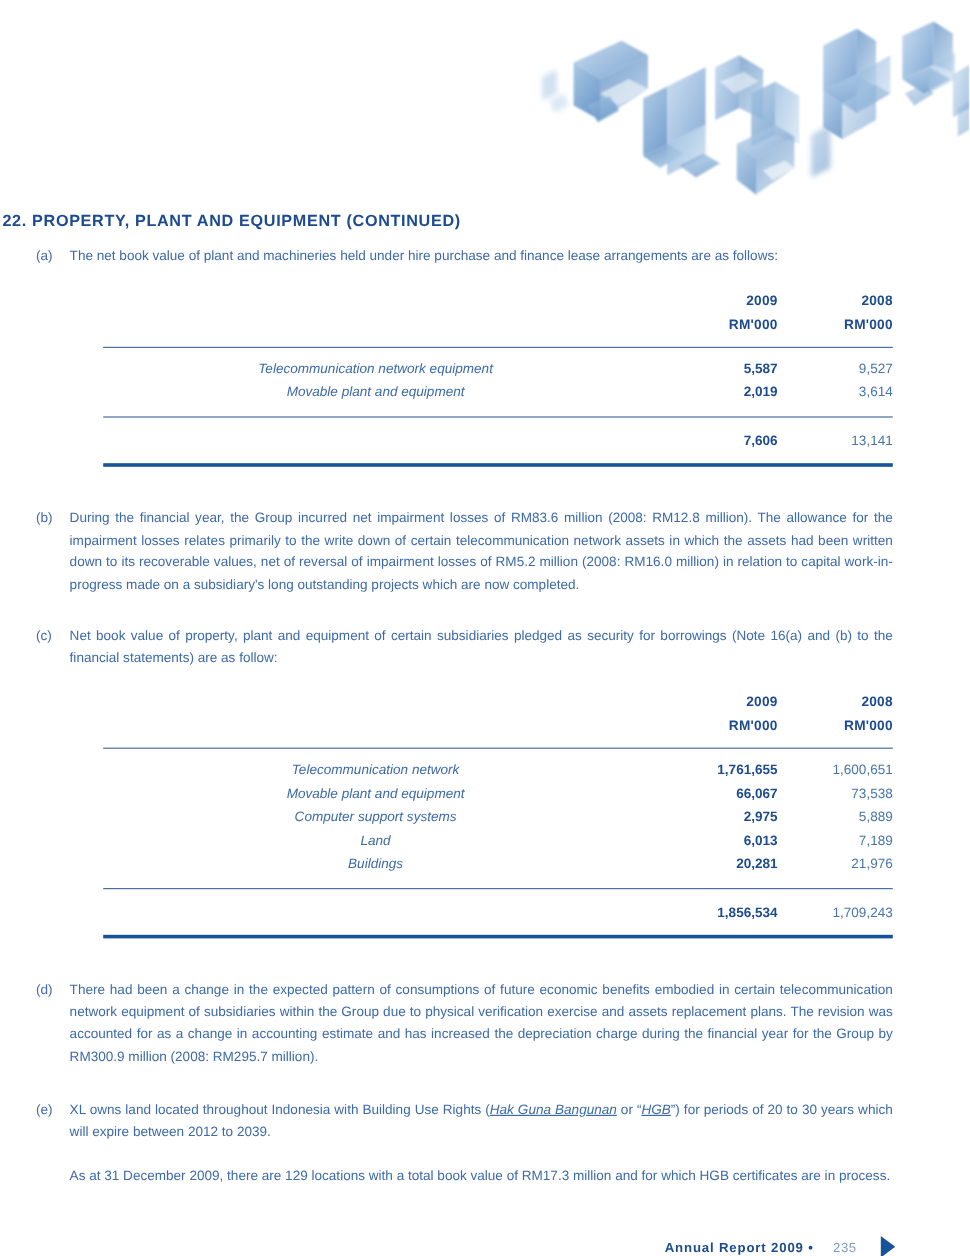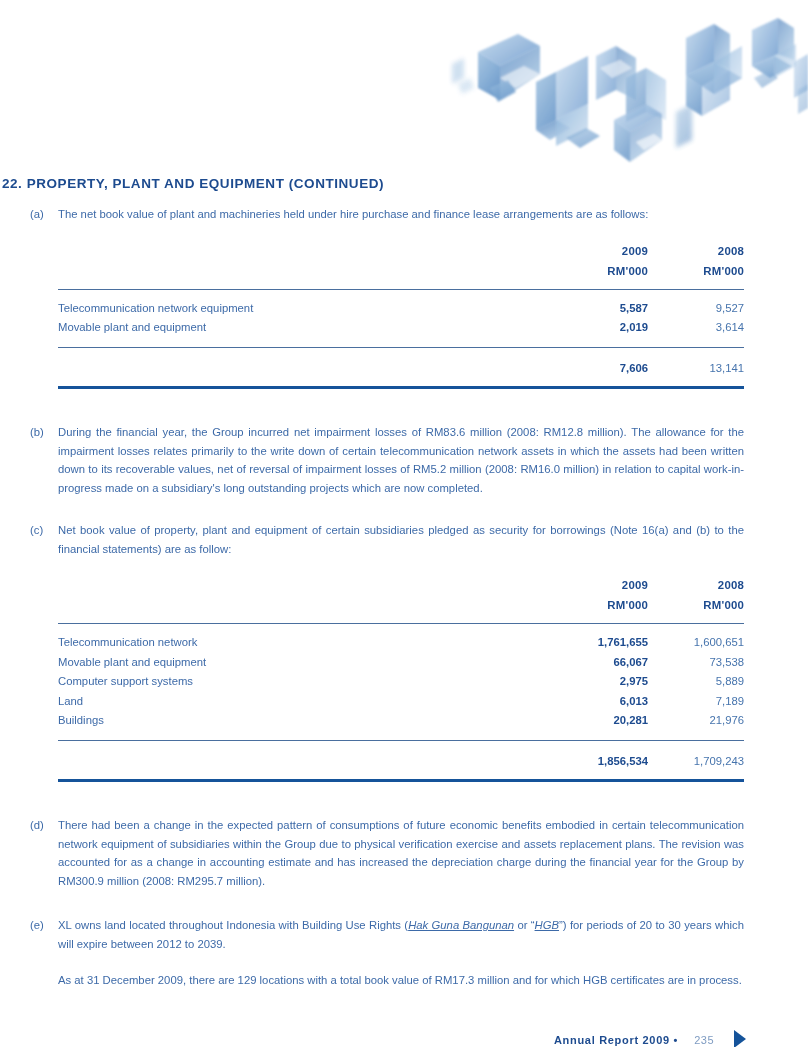--- a/index.html
+++ b/index.html
@@ -80,35 +80,35 @@
   .clause p + p { margin-top: 18px; }
   .clause p i { font-style: italic; text-decoration: underline; }
 
   .gap-b  { height: 34px; }
   .gap-c  { height: 24px; }
   .gap-d  { height: 34px; }
   .gap-e  { height: 26px; }
 
   
   .fin-table-wrap {
-    padding-left: 58px;
+    padding-left: 86px;
     padding-right: 64px;
     margin-top: 14px;
   }
   table.fin {
     width: 100%;
     border-collapse: collapse;
     font-size: 11.3px;
   }
   table.fin td, table.fin th {
     padding: 0;
     font-weight: normal;
     vertical-align: bottom;
   }
-  table.fin .c-label { text-align: left; width: auto; }
+  table.fin .c-label { text-align: center; width: auto; font-style: italic; }
   table.fin .c-num {
     text-align: right;
     width: 108px;
     white-space: nowrap;
   }
   table.fin .c-num.second { width: 96px; }
 
   
   tr.hdr th {
     font-weight: bold;

